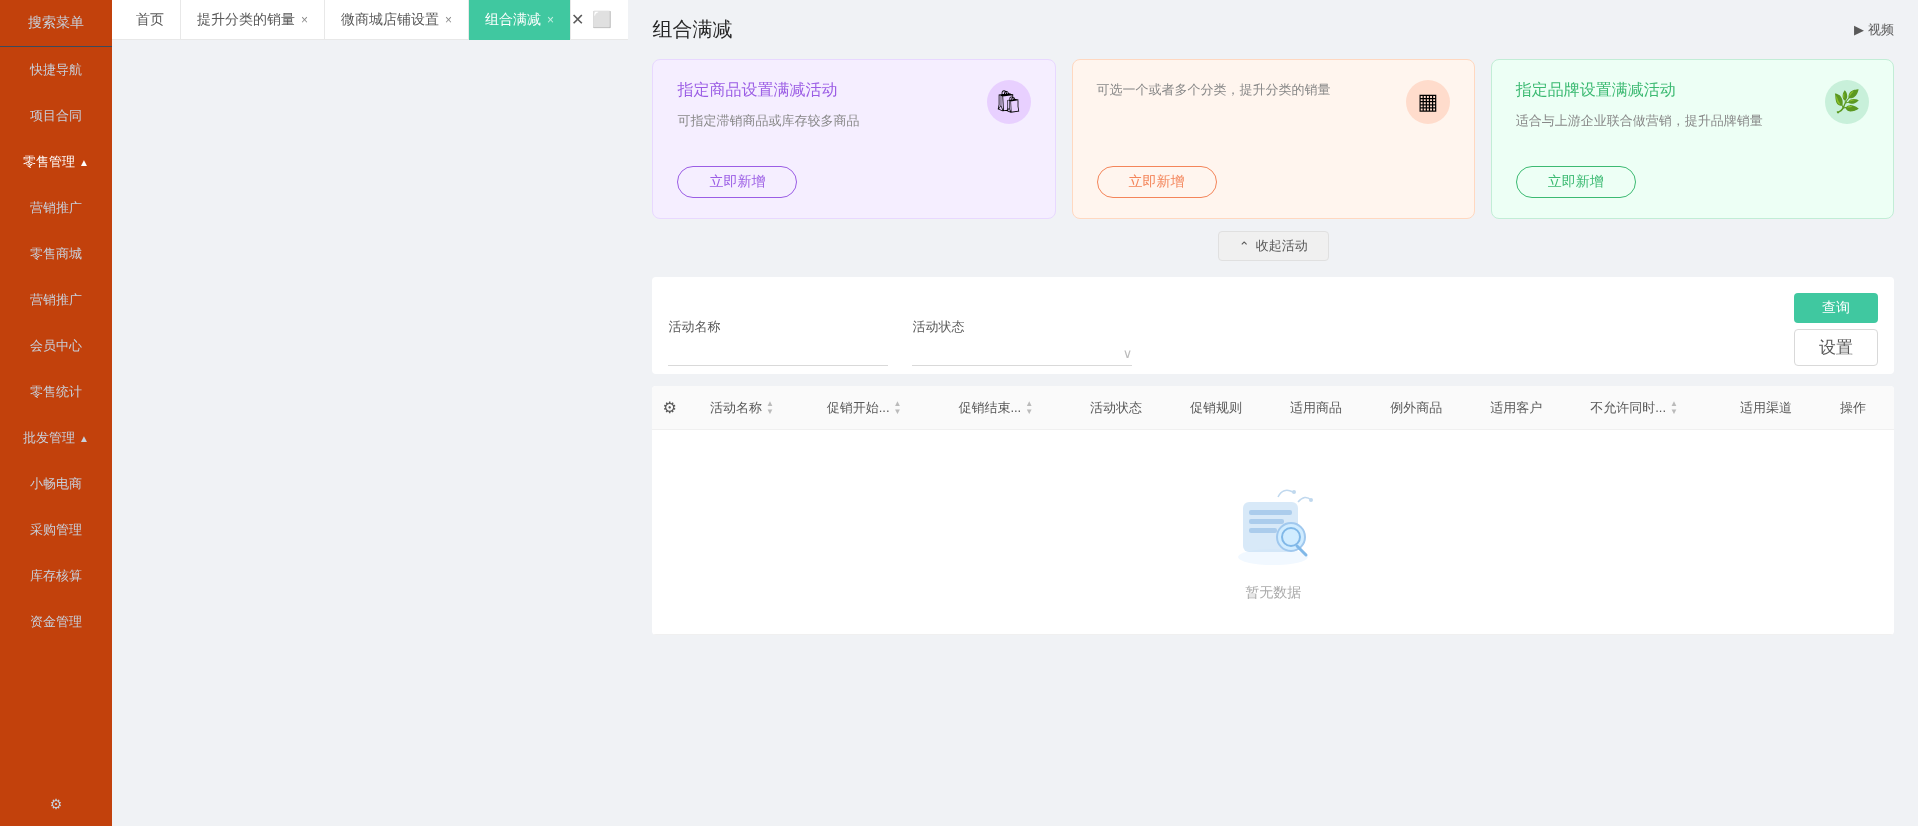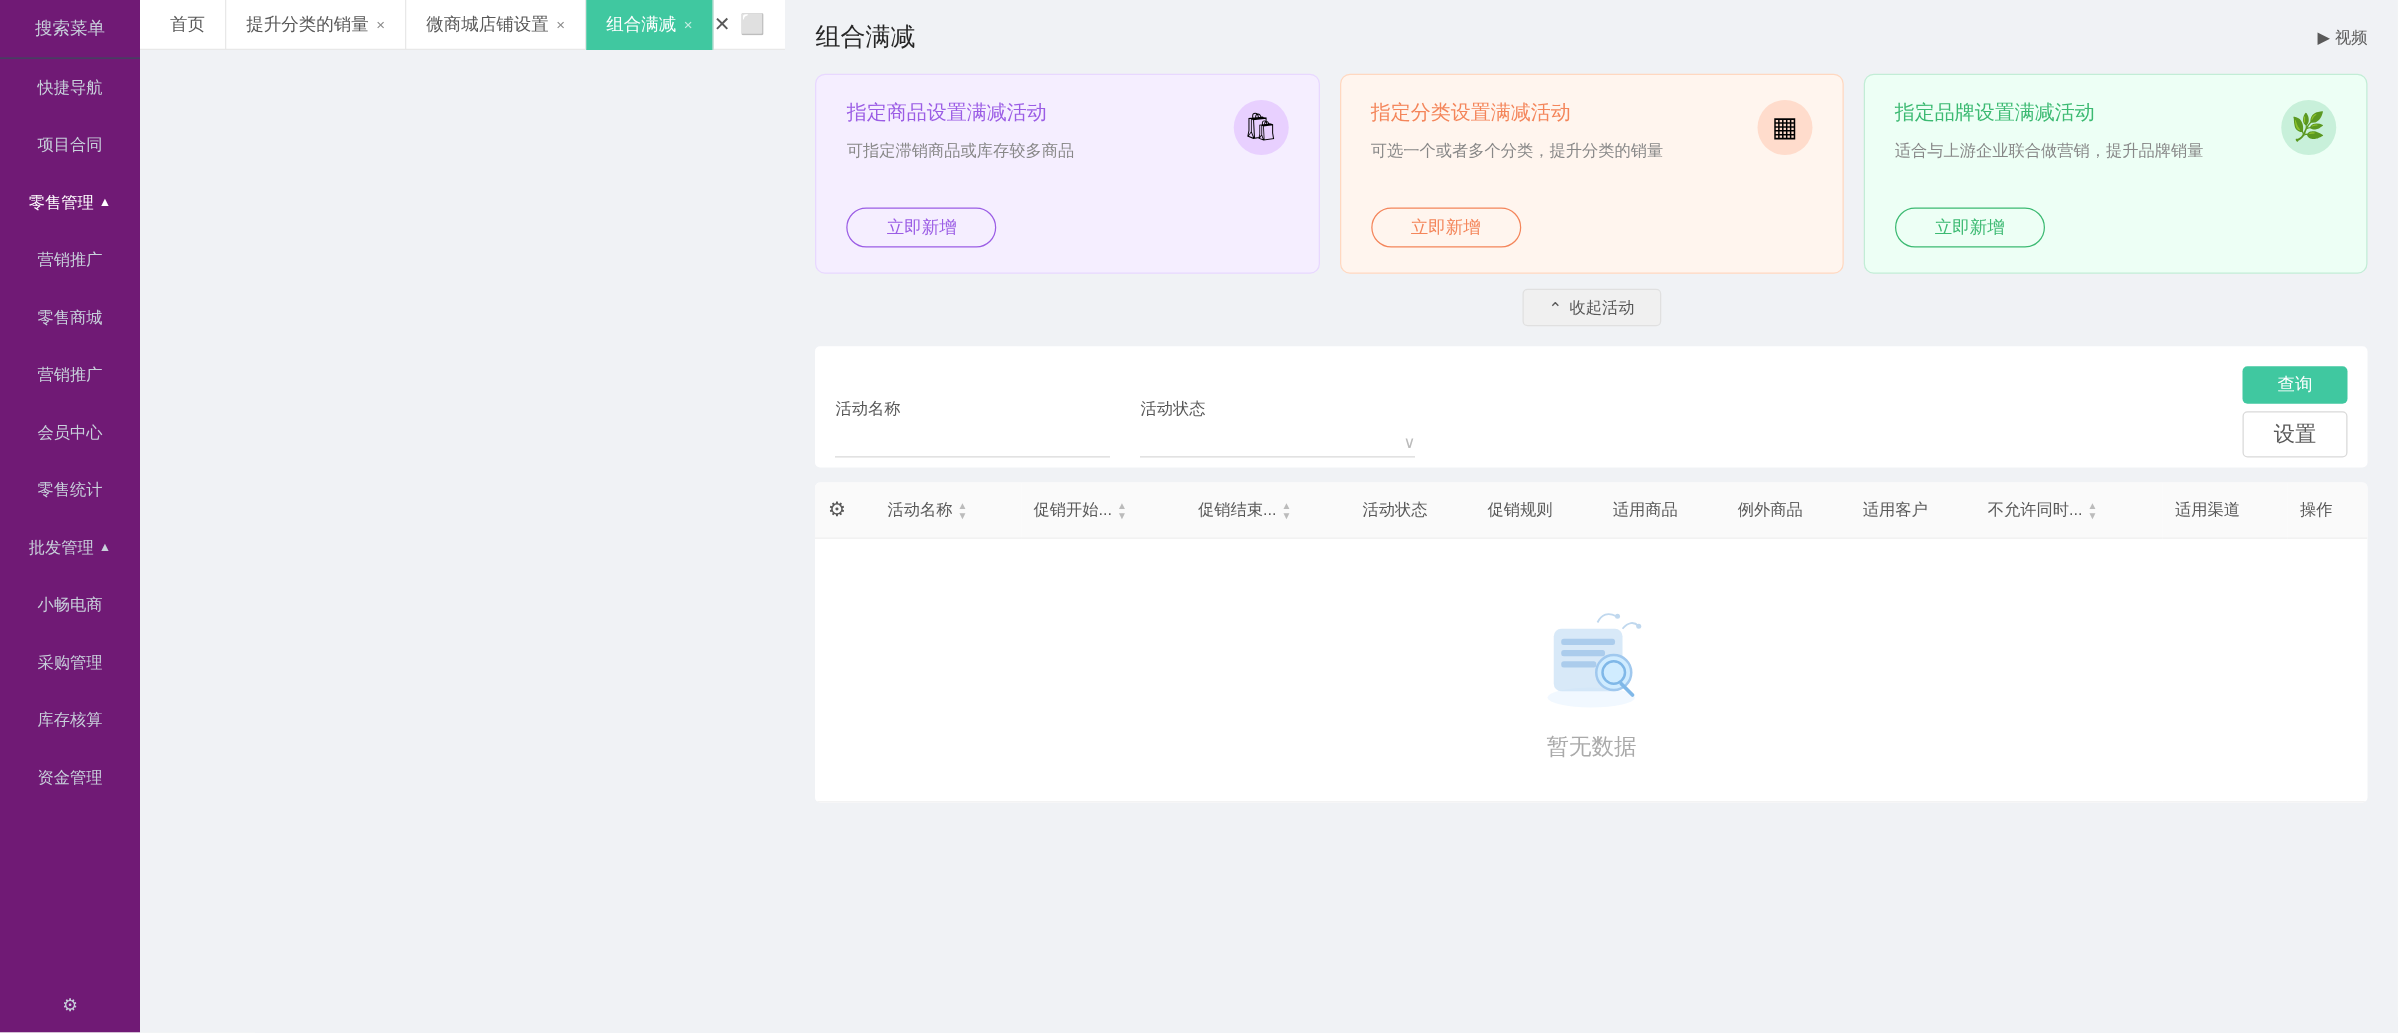--- a/index.html
+++ b/index.html
@@ -1,21 +1,21 @@
 <!DOCTYPE html>
 <html><head>
   <meta charset="utf-8">
   <style>
     * { box-sizing: border-box; margin: 0; padding: 0; }
     body { font-family: 'Microsoft YaHei', Arial, sans-serif; font-size: 14px; background: #f5f5f5; display: flex; height: 826px; overflow: hidden; }
 
     
     .sidebar {
       width: 112px;
-      background: #701a75;
+      background: #c2410c;
       color: #c8d0db;
       display: flex;
       flex-direction: column;
       flex-shrink: 0;
       height: 100%;
     }
     .sidebar-search {
       padding: 14px 10px;
       font-size: 14px;
       color: #c8d0db;
@@ -313,21 +313,21 @@
       align-items: center;
       padding: 40px 0 20px;
     }
     .empty-illustration {
       width: 100px;
       height: 90px;
       margin-bottom: 12px;
     }
     .empty-text {
       color: #aaa;
-      font-size: 18px;
+      font-size: 14px;
     }
 
     
     .gear-icon { font-size: 16px; color: #595959; }
   </style>
 </head>
 <body>
 
 <div class="sidebar">
   <div class="sidebar-search">搜索菜单</div>
@@ -417,21 +417,20 @@
 
     <div class="cards-row" id="cards-container">
         <div class="activity-card card-purple">
     <div class="card-icon" style="background:#e8d0ff">🛍</div>
     <div class="card-title">指定商品设置满减活动</div>
     <div class="card-desc">可指定滞销商品或库存较多商品</div>
     <button class="card-btn">立即新增</button>
   </div>
         <div class="activity-card card-orange">
     <div class="card-icon" style="background:#ffdccc">▦</div>
-    <div class="card-title">指定分类设置满减活动</div>
     <div class="card-desc">可选一个或者多个分类，提升分类的销量</div>
     <button class="card-btn">立即新增</button>
   </div>
         <div class="activity-card card-green">
     <div class="card-icon" style="background:#c8f0da">🌿</div>
     <div class="card-title">指定品牌设置满减活动</div>
     <div class="card-desc">适合与上游企业联合做营销，提升品牌销量</div>
     <button class="card-btn">立即新增</button>
   </div>
       </div>

